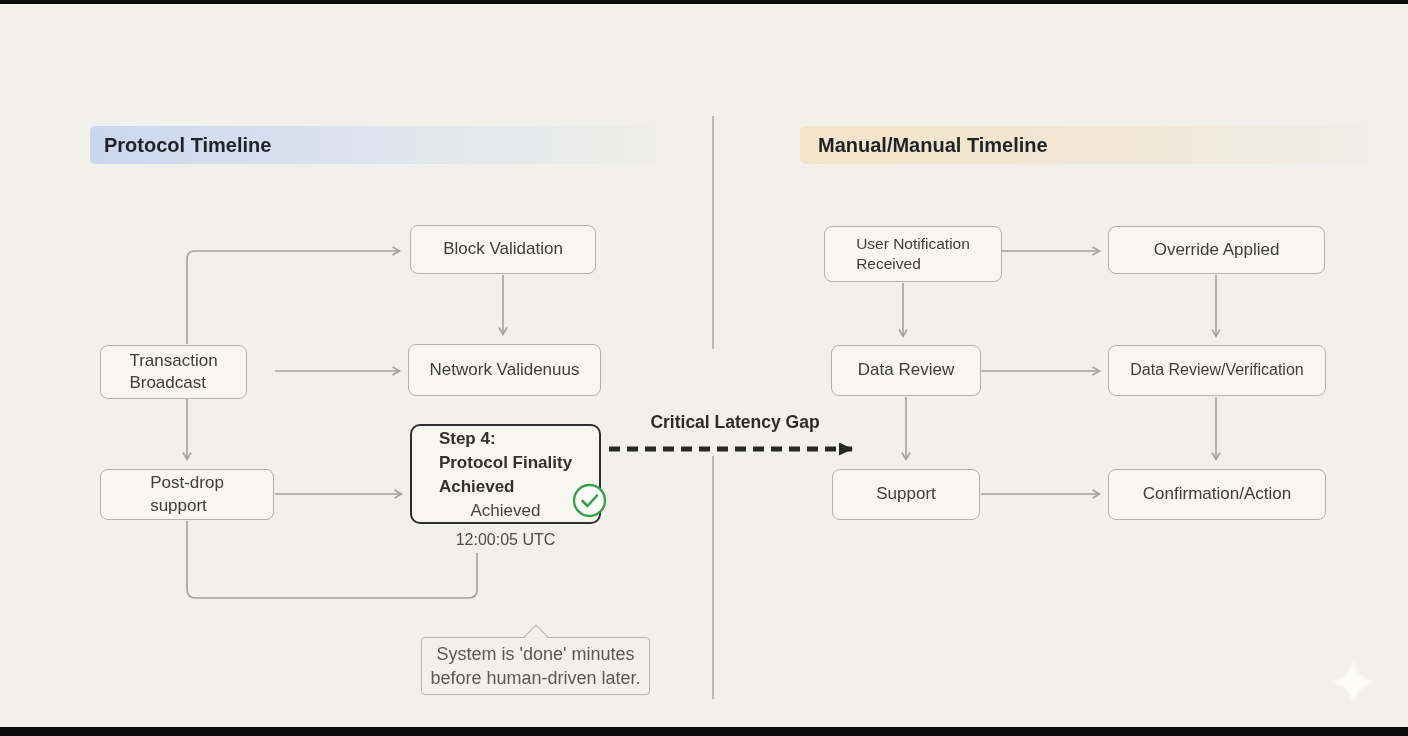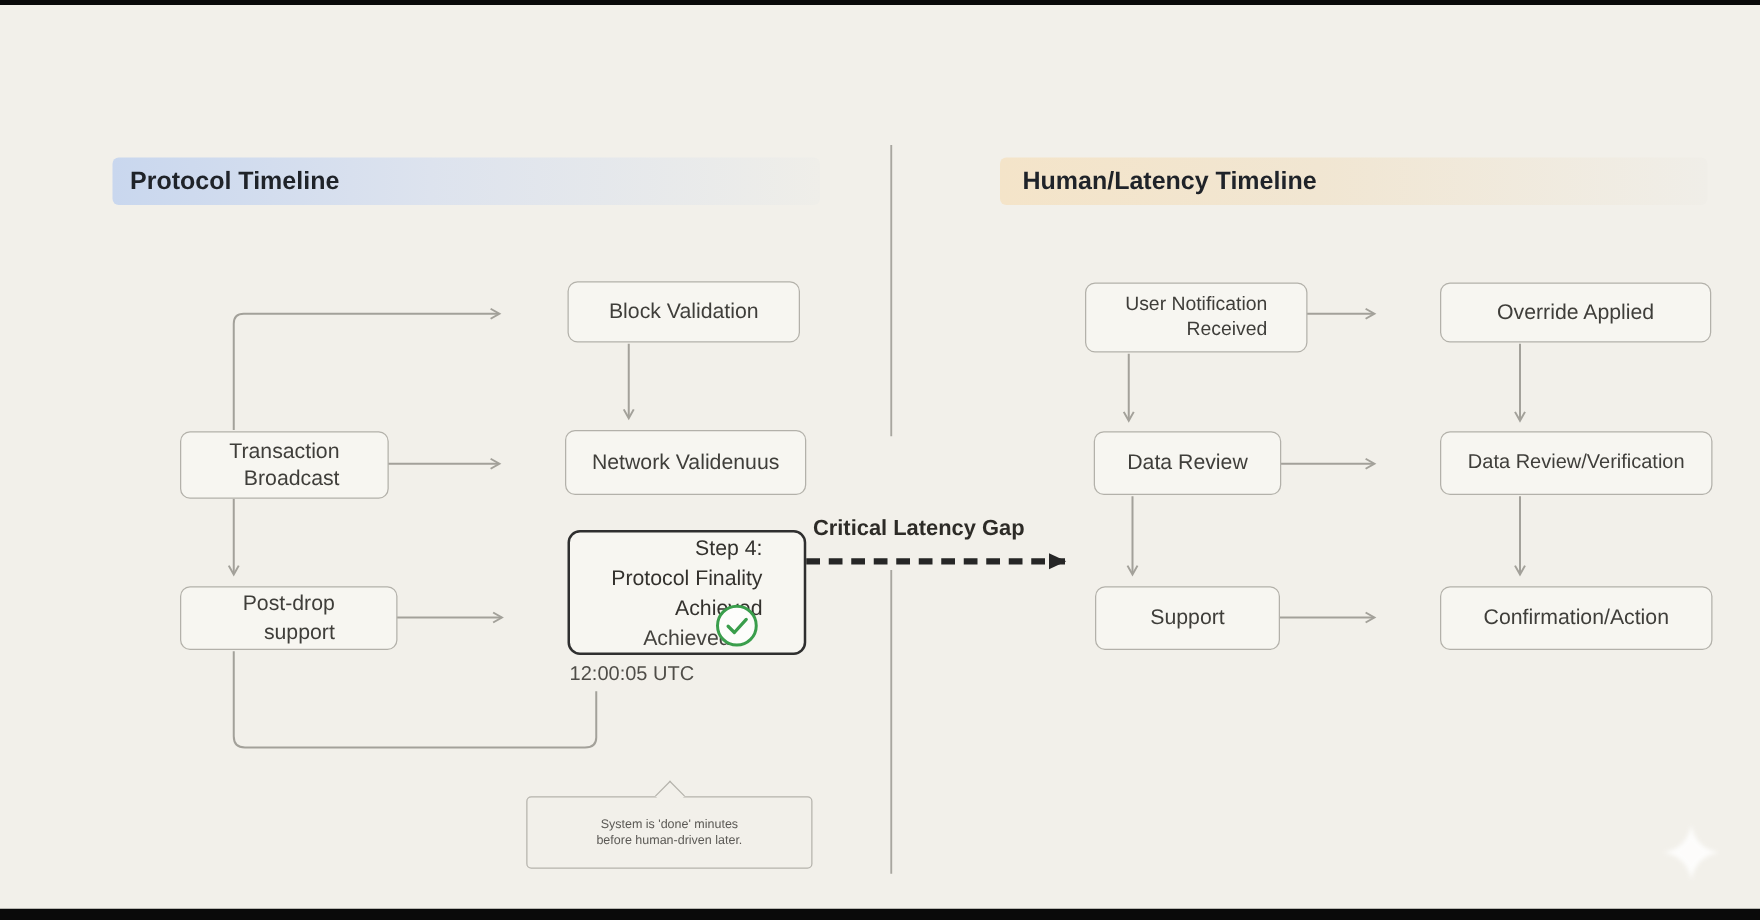--- a/index.html
+++ b/index.html
@@ -54,38 +54,37 @@
   svg.wires { position: absolute; left: 0; top: 0; width: 1408px; height: 736px; }
 
   .node {
     position: absolute;
     background: #f7f6f1;
     border: 1.5px solid #b3b1aa;
     border-radius: 8px;
     display: flex;
     align-items: center;
     justify-content: center;
-    text-align: right;
+    text-align: left;
     font-size: 17px;
     color: #3f3e3a;
     line-height: 1.3;
     white-space: pre-line;
-    margin-left: 44px;
   }
   .node.small { font-size: 15.5px; }
   .node.mid { font-size: 16px; }
 
   .node.step4 {
     border: 2.5px solid #2f2f2f;
     border-radius: 10px;
     flex-direction: column;
     line-height: 1.42;
     padding-top: 2px;
   }
-  .step4-bold { font-weight: 400; color: #33312d; white-space: pre-line; }
+  .step4-bold { font-weight: 700; color: #33312d; white-space: pre-line; }
   .step4-regular { font-weight: 400; color: #45433f; }
 
   .check-badge { position: absolute; left: 572px; top: 483px; width: 35px; height: 35px; }
 
   .timestamp {
     position: absolute;
     left: 410px; top: 531px; width: 191px;
     text-align: center;
     font-size: 16px;
     color: #4f4d48;
@@ -102,21 +101,21 @@
 
   .callout {
     position: absolute;
     left: 421px; top: 637px; width: 229px; height: 58px;
     border: 1.5px solid #b5b3ac;
     border-radius: 4px;
     display: flex;
     align-items: center;
     justify-content: center;
     text-align: center;
-    font-size: 10px;
+    font-size: 18px;
     color: #5b5955;
     line-height: 1.35;
     white-space: pre-line;
   }
   .callout-pointer {
     position: absolute;
     top: -10px; left: 50%;
     width: 17px; height: 17px;
     transform: translateX(-50%) rotate(45deg);
     background: #f2f0ea;
@@ -138,21 +137,21 @@
 <div class="canvas">
 
   <div class="letterbox top"></div>
 
 
   <div class="panel-header protocol">
     <span>Protocol Timeline</span>
   </div>
 
   <div class="panel-header human">
-    <span>Human/Latency Timeline</span>
+    <span>Manual/Manual Timeline</span>
   </div>
 
   <svg class="wires" viewBox="0 0 1408 736">
     <defs>
       <marker id="mo" markerWidth="13" markerHeight="13" refX="8.5" refY="6" orient="auto" markerUnits="userSpaceOnUse">
         <path d="M2,2 L9,6 L2,10" stroke="#a3a19a" stroke-width="1.6" fill="none"></path>
       </marker>
       <marker id="ms" markerWidth="16" markerHeight="14" refX="13" refY="6.5" orient="auto" markerUnits="userSpaceOnUse">
         <path d="M0,0 L14,6.5 L0,13 Z" fill="#262626"></path>
       </marker>
@@ -180,21 +179,21 @@
       <path d="M 906,397 L 906,459" marker-end="url(#mo)"></path>
       <path d="M 1216,397 L 1216,459" marker-end="url(#mo)"></path>
       <path d="M 981,494 L 1099,494" marker-end="url(#mo)"></path>
     </g>
 
     <path d="M 609,449 L 852,449" stroke="#262626" stroke-width="5" stroke-dasharray="11 7" fill="none" marker-end="url(#ms)"></path>
   </svg>
 
   <div class="node" style="left:410px; top:225px; width:186px; height:49px;">Block Validation</div>
 
-  <div class="node" style="left:100px; top:345px; width:167px; height:54px;">Transaction
+  <div class="node" style="left:100px; top:345px; width:147px; height:54px;">Transaction
 Broadcast</div>
 
   <div class="node" style="left:408px; top:344px; width:193px; height:52px;">Network Validenuus</div>
 
   <div class="node" style="left:100px; top:469px; width:174px; height:51px;">Post-drop
 support</div>
 
   <div class="node step4" style="left:410px; top:424px; width:191px; height:100px;">
     <div class="step4-bold">Step 4:
 Protocol Finality

